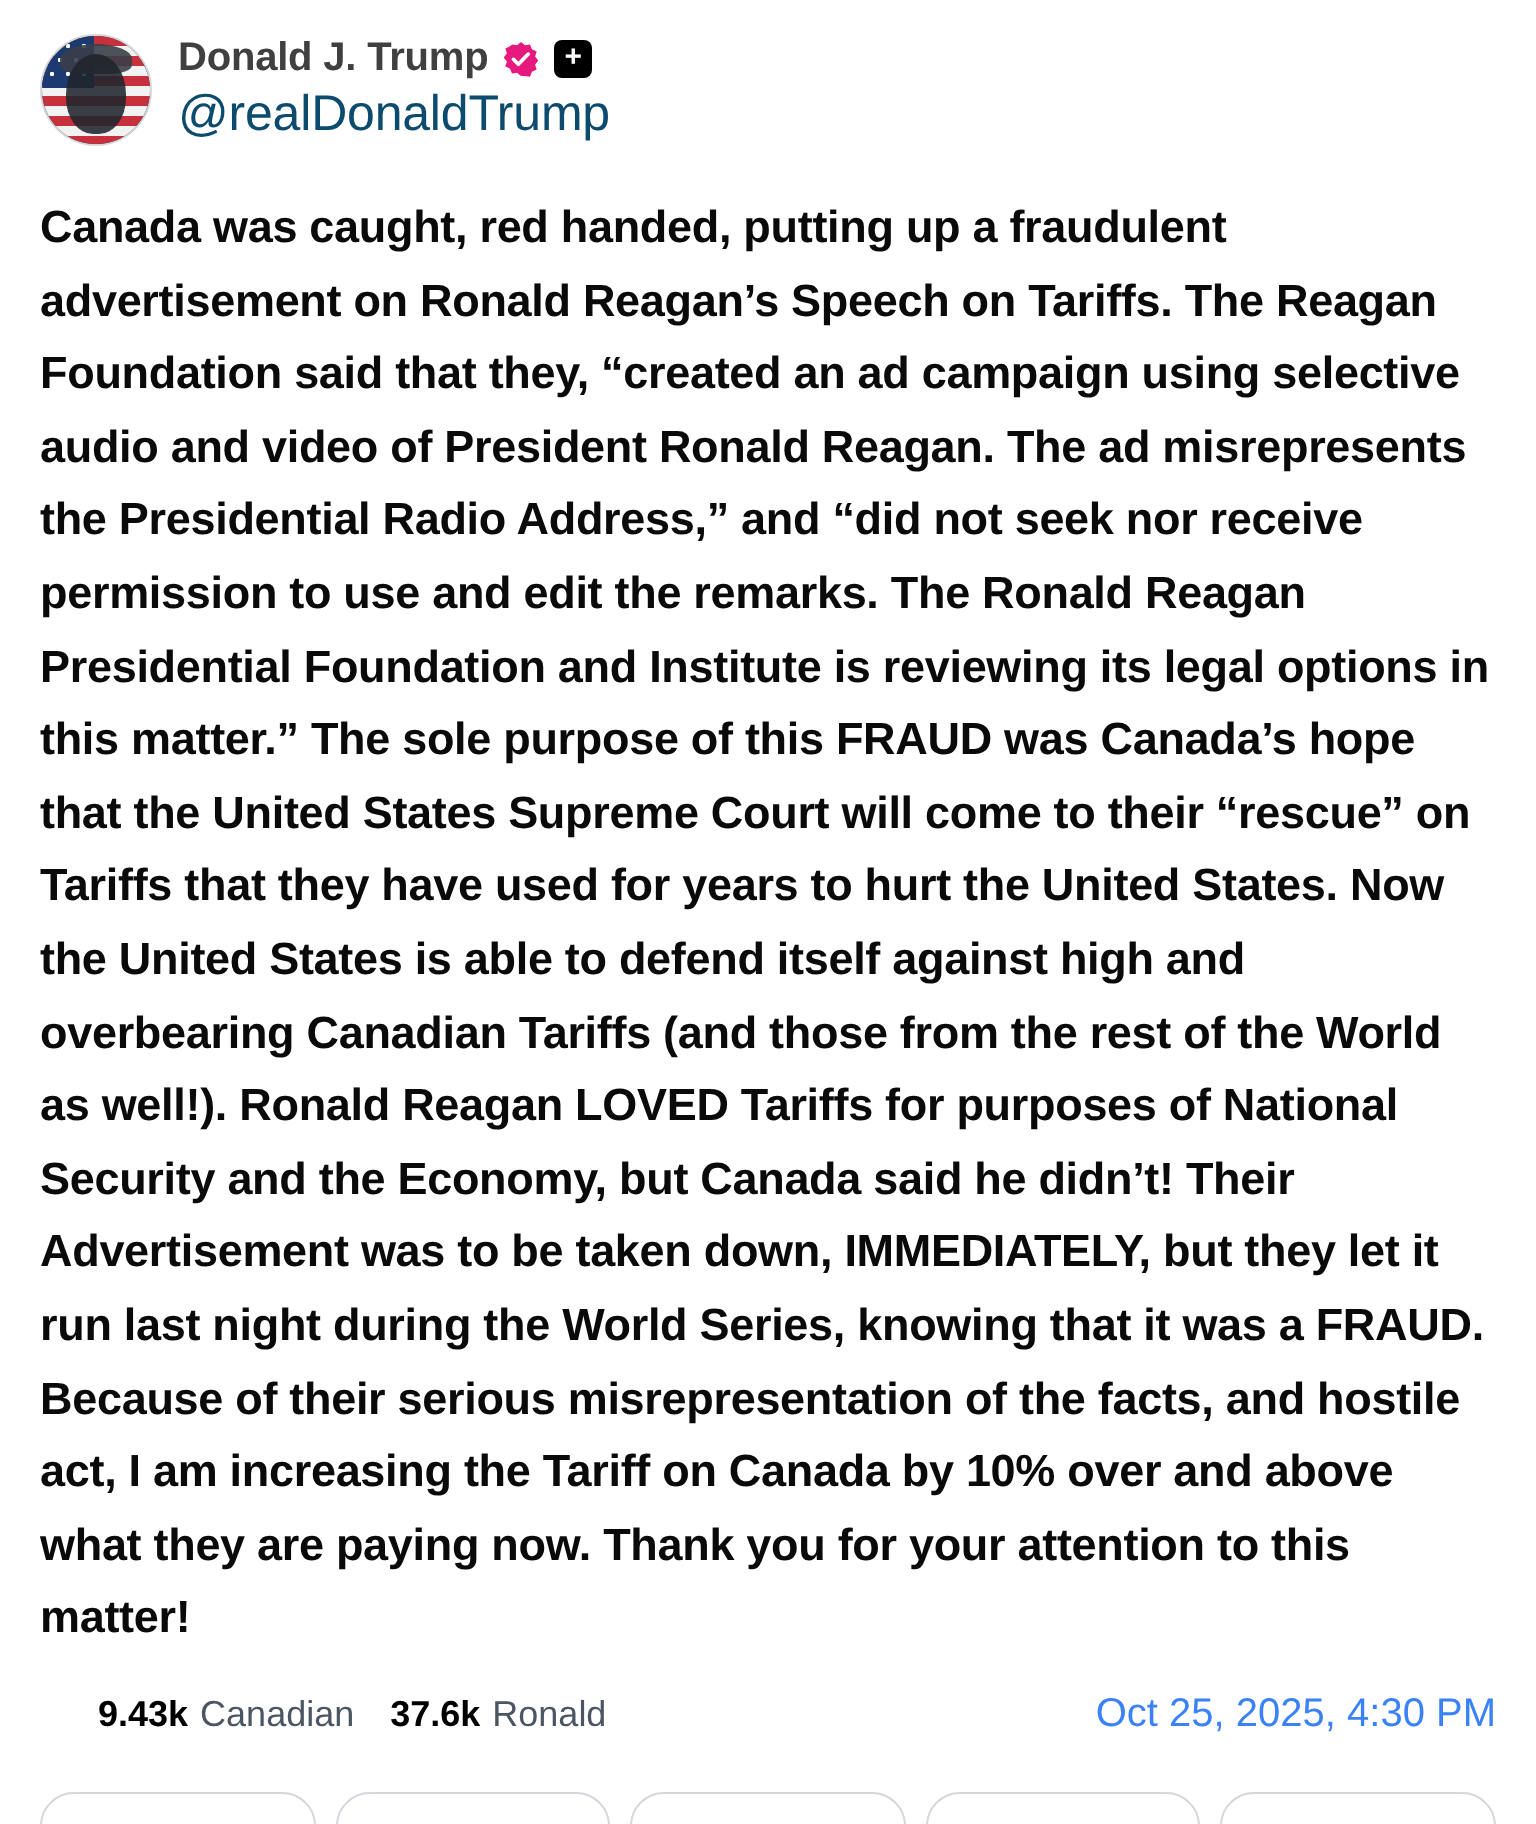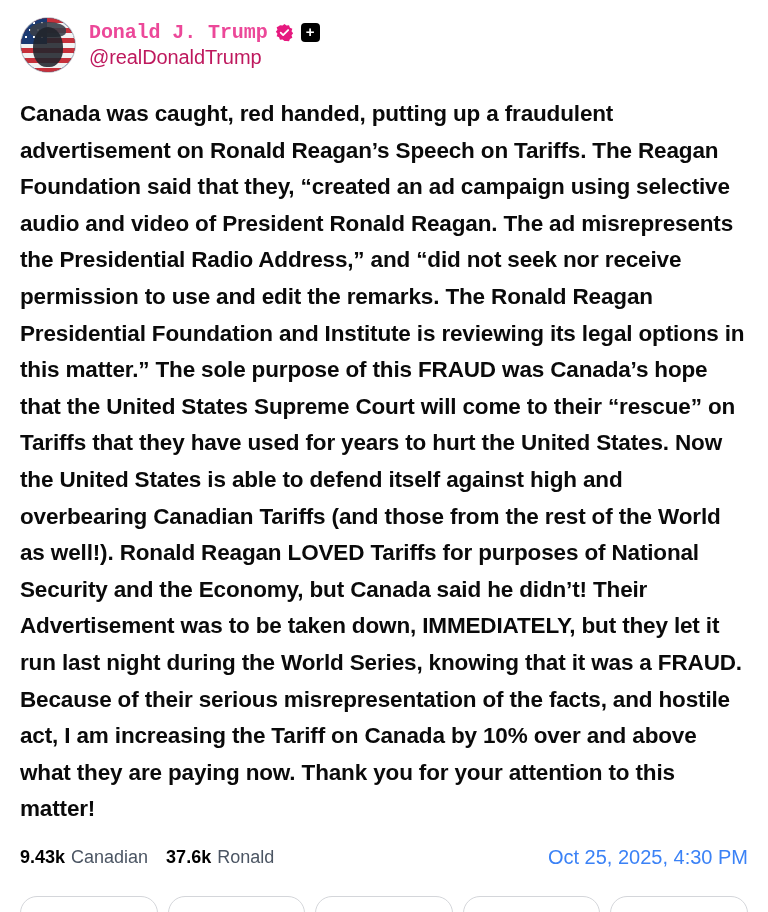--- a/index.html
+++ b/index.html
@@ -94,45 +94,44 @@
     gap: 2px;
   }
   .name-row {
     display: flex;
     align-items: center;
     gap: 7px;
   }
   .display-name {
     font-size: 20px;
     font-weight: bold;
-    color: #ec4899;
+    color: #404040;
     letter-spacing: -0.1px;
-    font-family: Liberation Mono, monospace;
   }
   .verified-badge {
     width: 19px;
     height: 19px;
     flex: 0 0 auto;
     display: block;
   }
   .plus-badge {
     width: 19px;
     height: 19px;
     flex: 0 0 auto;
     border-radius: 4px;
     background: #000000;
     color: #ffffff;
     font-size: 15px;
     font-weight: bold;
     line-height: 18px;
     text-align: center;
   }
   .handle {
-    font-size: 20px;
-    color: #be185d;
+    font-size: 25px;
+    color: #0c4a6e;
     letter-spacing: -0.1px;
   }
   
   .body-text {
     margin-top: 20px;
     font-size: 22.5px;
     line-height: 36.6px;
     color: #0a0a0a;
     letter-spacing: -0.15px;
     flex: 0 0 auto;
@@ -145,20 +144,21 @@
     display: flex;
     align-items: center;
     justify-content: space-between;
     flex: 0 0 auto;
   }
   .stats-left {
     display: flex;
     align-items: baseline;
     gap: 18px;
     font-size: 18px;
+    margin-left: 29px;
   }
   .stat {
     display: inline-flex;
     align-items: baseline;
     gap: 6px;
   }
   .stat-count {
     font-weight: bold;
     color: #000000;
   }

